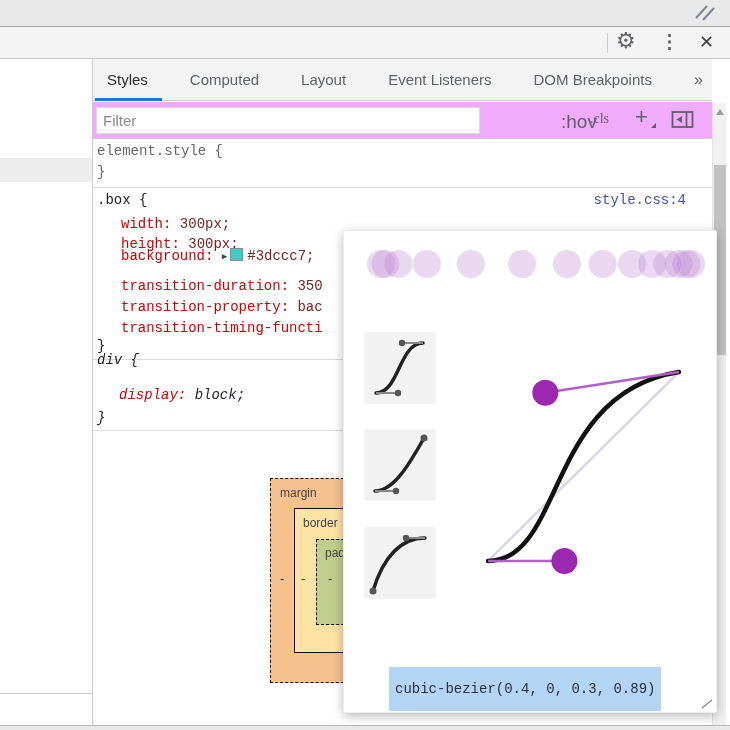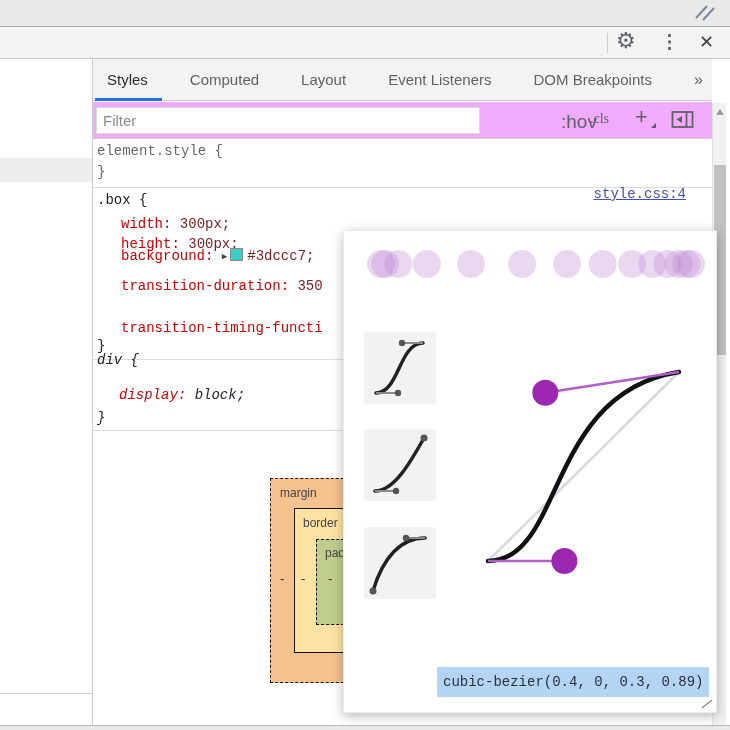--- a/index.html
+++ b/index.html
@@ -72,30 +72,31 @@
     </svg>
   </div>
 
   <div class="abs" style="left:93px;top:140px;width:619px;height:585px;background:#fff;">
 
     <div class="abs code dim" style="left:4px;top:3px;">element.style {</div>
     <div class="abs code dim" style="left:4px;top:24px;">}</div>
     <div class="abs divider" style="left:0;top:47px;width:619px;"></div>
 
     <div class="abs code sel" style="left:4px;top:52px;">.box {</div>
-    <a class="abs code" style="right:26px;top:46px;text-decoration:underline;color:#4350af;cursor:pointer;">style.css:4</a>
+    <a class="abs code" style="right:26px;top:52px;color:#4350af;cursor:pointer;">style.css:4</a>
 
     <div class="abs code" style="left:28px;top:76px;"><span class="pn">width</span><span class="pc">: </span><span class="pv">300px</span><span class="ps">;</span></div>
 
     <div class="abs code" style="left:28px;top:96px;"><span class="pn">height</span><span class="pc">: </span><span class="pv">300px</span><span class="ps">;</span></div>
 
     <div class="abs code" style="left:28px;top:108px;"><span class="pn">background</span><span class="pc">: </span><span class="arrowp">▶</span><span class="swatch" style="background: rgb(61, 204, 199);"></span><span class="pv">#3dccc7</span><span class="ps">;</span></div>
 
     <div class="abs code" style="left:28px;top:138px;"><span class="pn">transition-duration</span><span class="pc">: </span><span class="pv">350</span></div>
 
+    <div class="abs code" style="left:28px;top:159px;"><span class="pn">transition-property</span><span class="pc">: </span><span class="pv">bac</span></div>
 
     <div class="abs code" style="left:28px;top:180px;"><span class="pn">transition-timing-functi</span></div>
 
     <div class="abs code sel" style="left:4px;top:198px;">}</div>
     <div class="abs divider" style="left:0;top:219px;width:619px;"></div>
 
     <div class="abs code sel ital" style="left:4px;top:212px;">div {</div>
     <div class="abs code ital" style="left:26px;top:247px;"><span class="pn">display</span><span class="pc">: </span><span style="color:#223;">block</span><span class="ps" style="color:#223;">;</span></div>
     <div class="abs code sel ital" style="left:4px;top:270px;">}</div>
     <div class="abs divider" style="left:0;top:290px;width:619px;"></div>
@@ -162,21 +163,21 @@
     </div>
     <div class="preset" style="left:20px;top:296px;">
       <svg width="72" height="72">
         <path d="M9,64 C19,30 37,11 61,11" fill="none" stroke="#222" stroke-width="3.5" stroke-linecap="round"></path>
         <line x1="61" y1="11" x2="42" y2="11" stroke="#888" stroke-width="2"></line>
         <circle cx="9" cy="64" r="3.5" fill="#555"></circle>
         <circle cx="42" cy="11" r="3.2" fill="#555"></circle>
       </svg>
     </div>
 
-    <div class="abs code" style="left: 45px; top: 436px; padding: 7px 6px; color: rgb(40, 48, 64); font-size: 14px; background: rgb(179, 212, 242); margin-left: 48px;">cubic-bezier(0.4, 0, 0.3, 0.89)</div>
+    <div class="abs code" style="left: 45px; top: 436px; padding: 14px 6px; color: rgb(40, 48, 64); font-size: 14px; background: rgb(179, 212, 242);">cubic-bezier(0.4, 0, 0.3, 0.89)</div>
 
     <svg class="abs" style="right:2px;bottom:2px;" width="14" height="12">
       <line x1="2" y1="10" x2="12" y2="2" stroke="#8a8a8a" stroke-width="1.5"></line>
     </svg>
   </div>
 
   <div class="abs" style="left:0;top:725px;width:730px;height:5px;background:#e9e9e9;border-top:1px solid #b8b8b8;box-sizing:border-box;"></div>
 
 </div>
 

